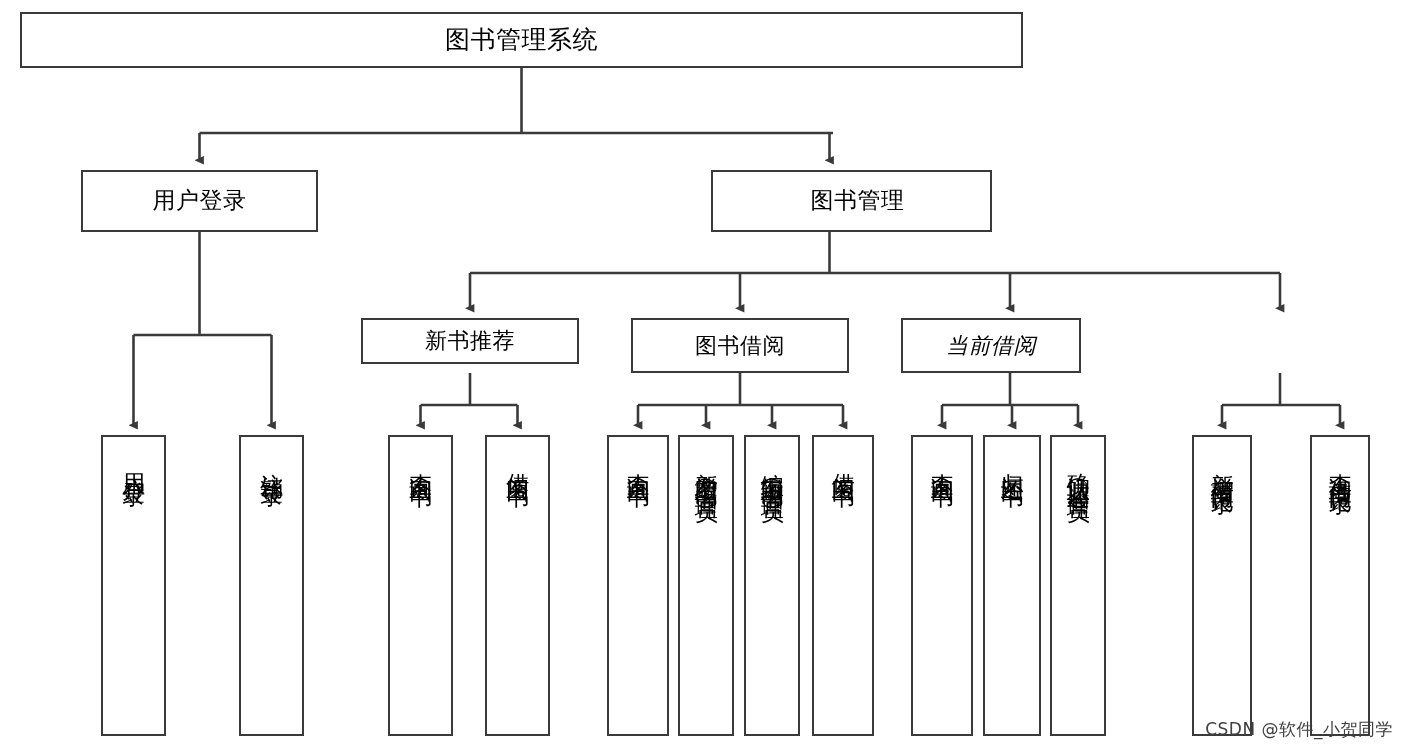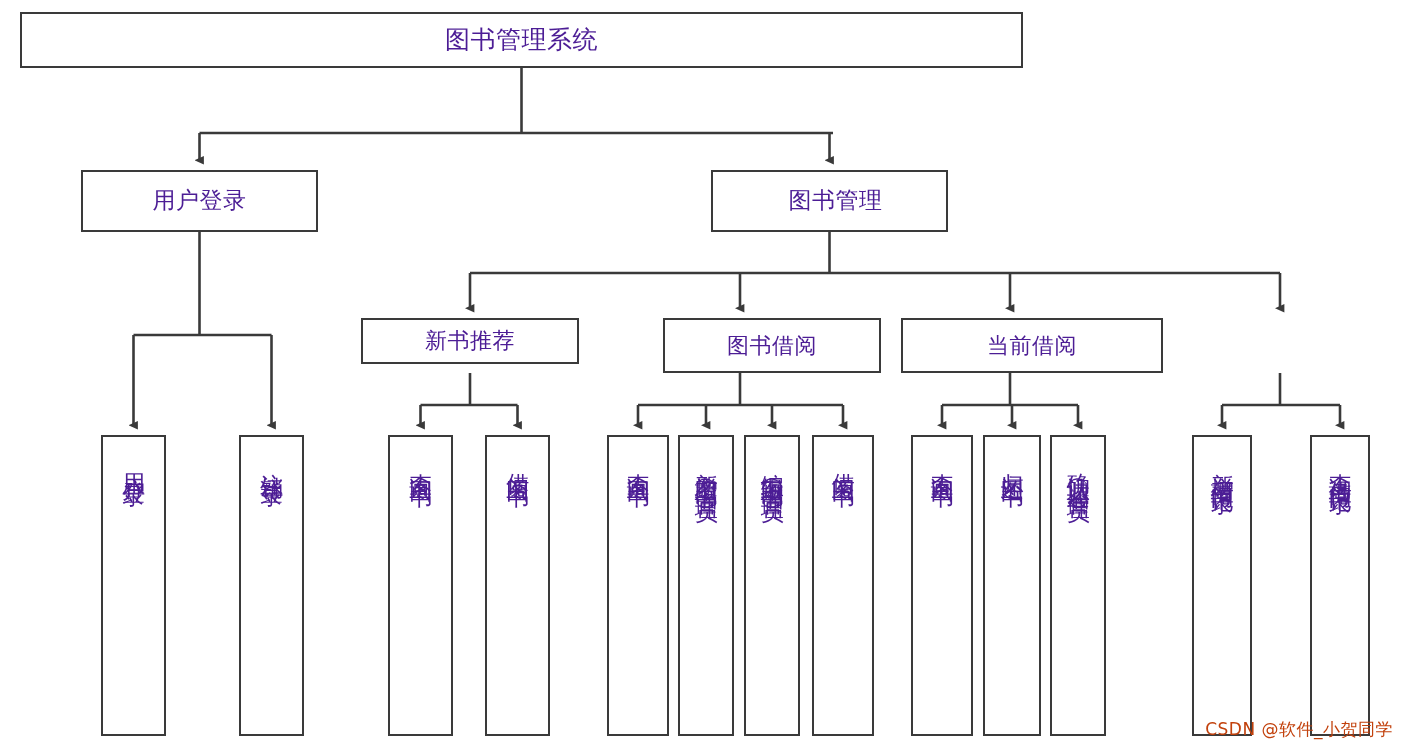--- a/index.html
+++ b/index.html
@@ -26,21 +26,21 @@
     height: 747px;
   }
   .node {
     position: absolute;
     box-sizing: border-box;
     border: 2px solid #3a3a3a;
     background: #ffffff;
     display: flex;
     align-items: center;
     justify-content: center;
-    color: #4c1d95;
+    color: #000000;
     z-index: 2;
   }
   .node.horiz {
     writing-mode: horizontal-tb;
   }
   .node .label {
     display: block;
     line-height: 1.18;
     letter-spacing: 0.5px;
     white-space: nowrap;
@@ -59,21 +59,21 @@
   }
   #node-root .label { font-size: 25px; }
   .lvl1 .label { font-size: 23px; }
   .lvl2 .label { font-size: 22px; }
   .leaf .label { font-size: 23px; }
   #watermark {
     position: absolute;
     right: 12px;
     bottom: 6px;
     font-size: 17px;
-    color: #c2410c;
+    color: #404040;
     letter-spacing: 0.5px;
     z-index: 5;
     white-space: nowrap;
     font-family: "DejaVu Sans", "Liberation Sans", sans-serif;
   }
 </style>
 </head>
 <body>
 
 <div id="diagram-root">
@@ -129,33 +129,33 @@
   </svg>
 
   <div class="node horiz" id="node-root" style="left:20px; top:12px; width:1003px; height:56px;">
     <span class="label">图书管理系统</span>
   </div>
 
   <div class="node horiz lvl1" style="left:81px; top:170px; width:237px; height:62px;">
     <span class="label">用户登录</span>
   </div>
 
-  <div class="node horiz lvl1" style="left:711px; top:170px; width:237px; height:62px;padding-left:12px;">
+  <div class="node horiz lvl1" style="left:711px; top:170px; width:281px; height:62px;padding-left:12px;">
     <span class="label">图书管理</span>
   </div>
 
   <div class="node horiz lvl2" style="left:361px; top:318px; width:218px; height:46px;">
     <span class="label">新书推荐</span>
   </div>
 
-  <div class="node horiz lvl2" style="left:663px; top:318px; width:218px; height:55px;justify-content:center;">
+  <div class="node horiz lvl2" style="left:631px; top:318px; width:218px; height:55px;justify-content:center;">
     <span class="label">图书借阅</span>
   </div>
 
-  <div class="node horiz lvl2" style="left:901px; top:318px; width:262px; height:55px;">
+  <div class="node horiz lvl2" style="left:901px; top:318px; width:180px; height:55px;font-style:italic;">
     <span class="label">当前借阅</span>
   </div>
 
 
   <div class="node vert leaf" style="left:101px; top:435px; width:65px; height:301px;">
     <span class="label">用户登录</span>
   </div>
 
   <div class="node vert leaf" style="left:239px; top:435px; width:65px; height:301px;">
     <span class="label">注销登录</span>

